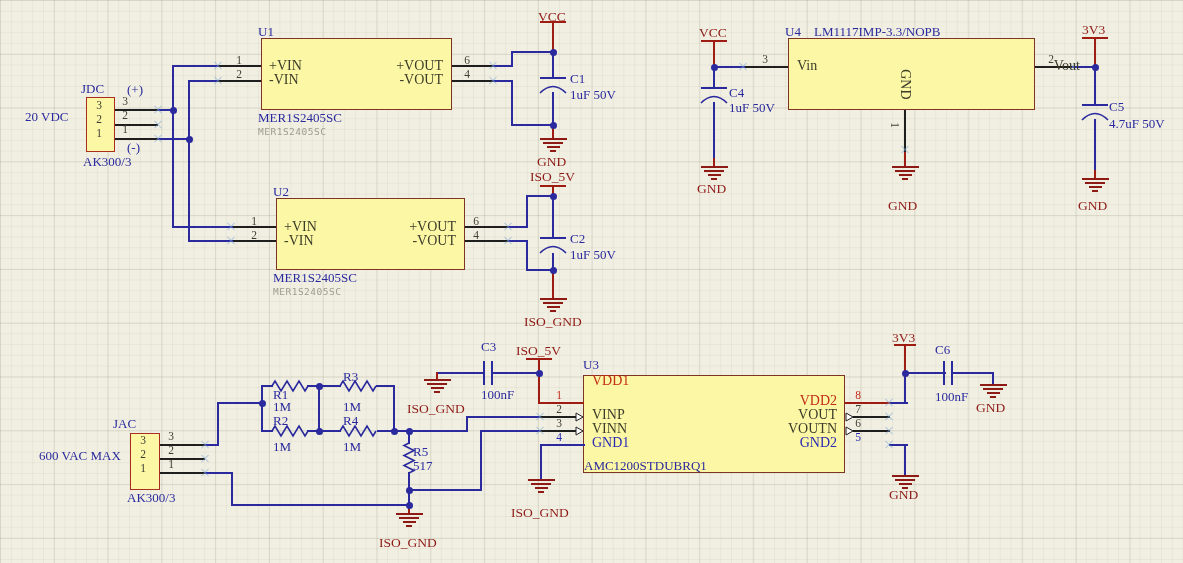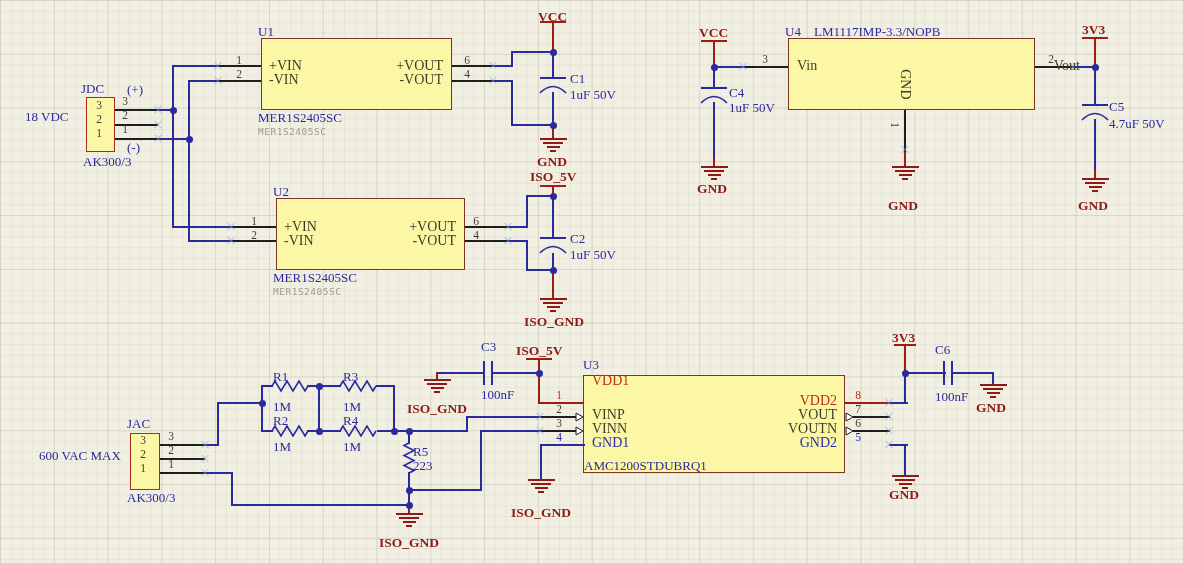--- a/index.html
+++ b/index.html
@@ -6,21 +6,21 @@
   .canvas{position:relative;width:1183px;height:563px;overflow:hidden;
     background-color:#f1efe2;
     background-image:
       linear-gradient(rgba(150,148,125,.20) 1px, transparent 1px),
       linear-gradient(90deg, rgba(150,148,125,.20) 1px, transparent 1px),
       linear-gradient(rgba(150,148,125,.10) 1px, transparent 1px),
       linear-gradient(90deg, rgba(150,148,125,.10) 1px, transparent 1px);
     background-size:53.8px 53.8px,53.8px 53.8px,10.76px 10.76px,10.76px 10.76px;
     font-family:"Liberation Serif","DejaVu Serif",serif;}
   .lb{position:absolute;white-space:nowrap;line-height:1.05;}
-  .net{color:#8e1a15;font-size:13.5px;font-weight:bold;}
+  .net{color:#8e1a15;font-size:13.5px;}
   .des{color:#2a2a9e;font-size:13px;}
   .pnm{color:#3c3c2a;font-size:14px;}
   .pn{color:#3e3e34;font-size:11.5px;}
   .pnr{color:#c22c18;}
   .pnb{color:#2a2ab4;}
   .gray{color:#9c9c92;font-size:9.5px;font-family:"DejaVu Sans Mono",monospace;letter-spacing:.5px;}
   .ctr{text-align:center;}
   .rt{text-align:right;}
   .icbox{position:absolute;background:#fbf7a4;border:1px solid #7e3424;box-sizing:border-box;}
   .connbox{position:absolute;background:#fbf7a4;border:1px solid #aa2d1d;box-sizing:border-box;}
@@ -263,31 +263,31 @@
     <g stroke="#1e1e1e" stroke-width="1" fill="#ffffff">
       <polygon points="576,413 576,421 583,417"></polygon>
       <polygon points="576,427 576,435 583,431"></polygon>
       <polygon points="846,413 846,421 853,417"></polygon>
       <polygon points="846,427 846,435 853,431"></polygon>
     </g>
   </svg>
 
   <div class="lb des" style="left:81px;top:82px">JDC</div>
   <div class="lb des" style="left:83px;top:155px">AK300/3</div>
-  <div class="lb des" style="left:25px;top:110px">18 VDC</div>
+  <div class="lb des" style="left:25px;top:110px">20 VDC</div>
   <div class="lb des" style="left:127px;top:83px">(+)</div>
   <div class="lb des" style="left:127px;top:141px">(-)</div>
   <div class="lb pn ctr" style="left:92px;top:99px;width:14px">3</div>
   <div class="lb pn ctr" style="left:92px;top:113px;width:14px">2</div>
   <div class="lb pn ctr" style="left:92px;top:127px;width:14px">1</div>
   <div class="lb pn ctr" style="left:118px;top:95px;width:14px">3</div>
   <div class="lb pn ctr" style="left:118px;top:109px;width:14px">2</div>
   <div class="lb pn ctr" style="left:118px;top:123px;width:14px">1</div>
 
-  <div class="lb des" style="left:127px;top:417px">JAC</div>
+  <div class="lb des" style="left:113px;top:417px">JAC</div>
   <div class="lb des" style="left:127px;top:491px">AK300/3</div>
   <div class="lb des" style="left:39px;top:449px">600 VAC MAX</div>
   <div class="lb pn ctr" style="left:136px;top:434px;width:14px">3</div>
   <div class="lb pn ctr" style="left:136px;top:448px;width:14px">2</div>
   <div class="lb pn ctr" style="left:136px;top:462px;width:14px">1</div>
   <div class="lb pn ctr" style="left:164px;top:430px;width:14px">3</div>
   <div class="lb pn ctr" style="left:164px;top:444px;width:14px">2</div>
   <div class="lb pn ctr" style="left:164px;top:458px;width:14px">1</div>
 
   <div class="lb des" style="left:258px;top:25px">U1</div>
@@ -335,30 +335,30 @@
   <div class="lb pnm pnb rt" style="left:770px;top:436px;width:67px">GND2</div>
   <div class="lb pn pnr ctr" style="left:552px;top:389px;width:14px">1</div>
   <div class="lb pn ctr" style="left:552px;top:403px;width:14px">2</div>
   <div class="lb pn ctr" style="left:552px;top:417px;width:14px">3</div>
   <div class="lb pn pnb ctr" style="left:552px;top:431px;width:14px">4</div>
   <div class="lb pn pnr ctr" style="left:851px;top:389px;width:14px">8</div>
   <div class="lb pn ctr" style="left:851px;top:403px;width:14px">7</div>
   <div class="lb pn ctr" style="left:851px;top:417px;width:14px">6</div>
   <div class="lb pn pnb ctr" style="left:851px;top:431px;width:14px">5</div>
 
-  <div class="lb des" style="left:273px;top:370px">R1</div>
+  <div class="lb des" style="left:273px;top:388px">R1</div>
   <div class="lb des" style="left:273px;top:400px">1M</div>
   <div class="lb des" style="left:273px;top:414px">R2</div>
   <div class="lb des" style="left:273px;top:440px">1M</div>
   <div class="lb des" style="left:343px;top:370px">R3</div>
   <div class="lb des" style="left:343px;top:400px">1M</div>
   <div class="lb des" style="left:343px;top:414px">R4</div>
   <div class="lb des" style="left:343px;top:440px">1M</div>
   <div class="lb des" style="left:413px;top:445px">R5</div>
-  <div class="lb des" style="left:413px;top:459px">223</div>
+  <div class="lb des" style="left:413px;top:459px">517</div>
 
   <div class="lb des" style="left:570px;top:72px">C1</div>
   <div class="lb des" style="left:570px;top:88px">1uF 50V</div>
   <div class="lb des" style="left:570px;top:232px">C2</div>
   <div class="lb des" style="left:570px;top:248px">1uF 50V</div>
   <div class="lb des" style="left:481px;top:340px">C3</div>
   <div class="lb des" style="left:481px;top:388px">100nF</div>
   <div class="lb des" style="left:729px;top:86px">C4</div>
   <div class="lb des" style="left:729px;top:101px">1uF 50V</div>
   <div class="lb des" style="left:1109px;top:100px">C5</div>

